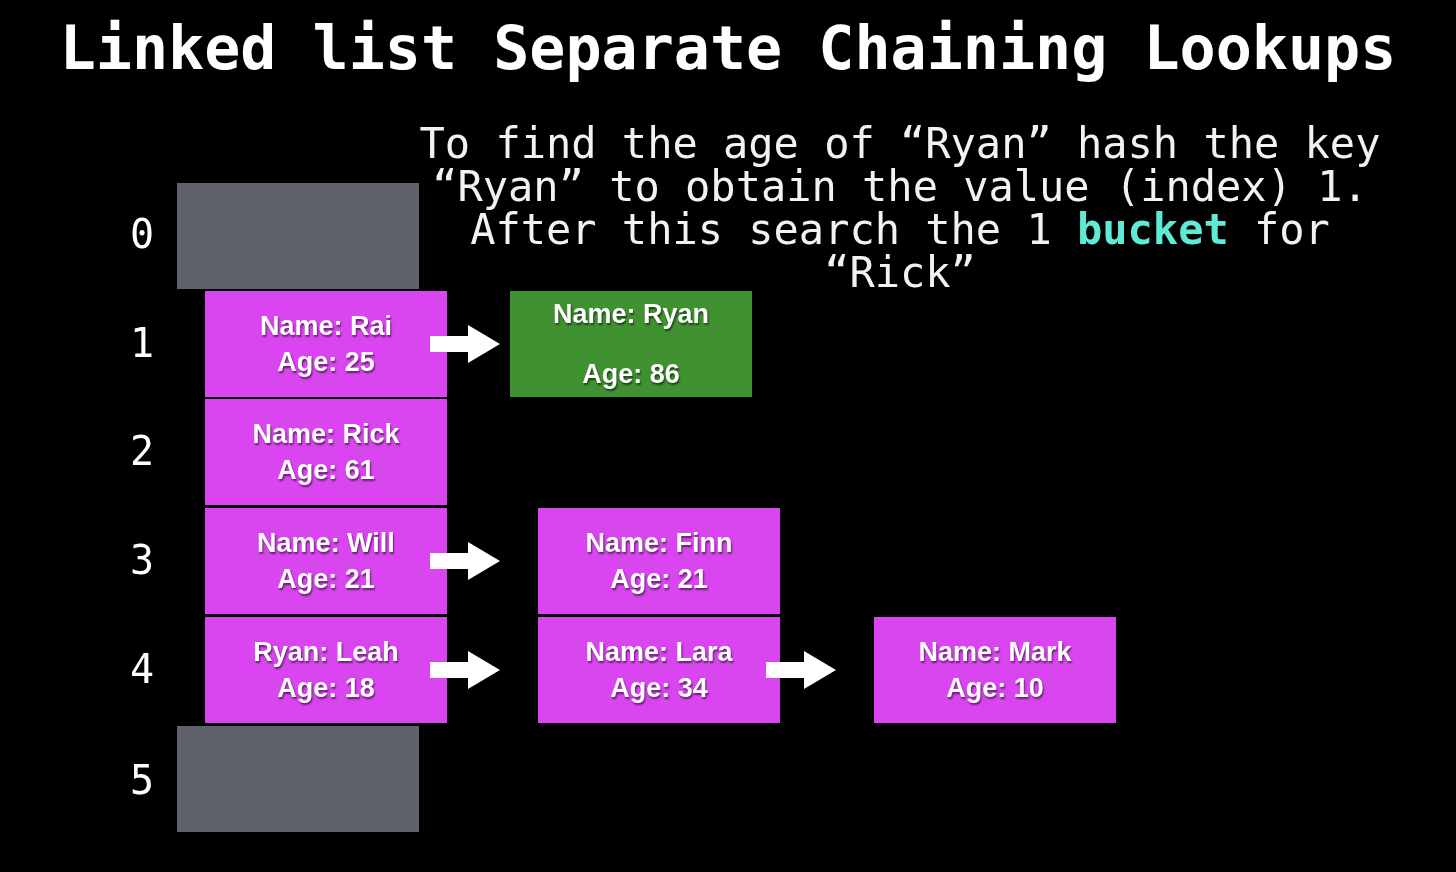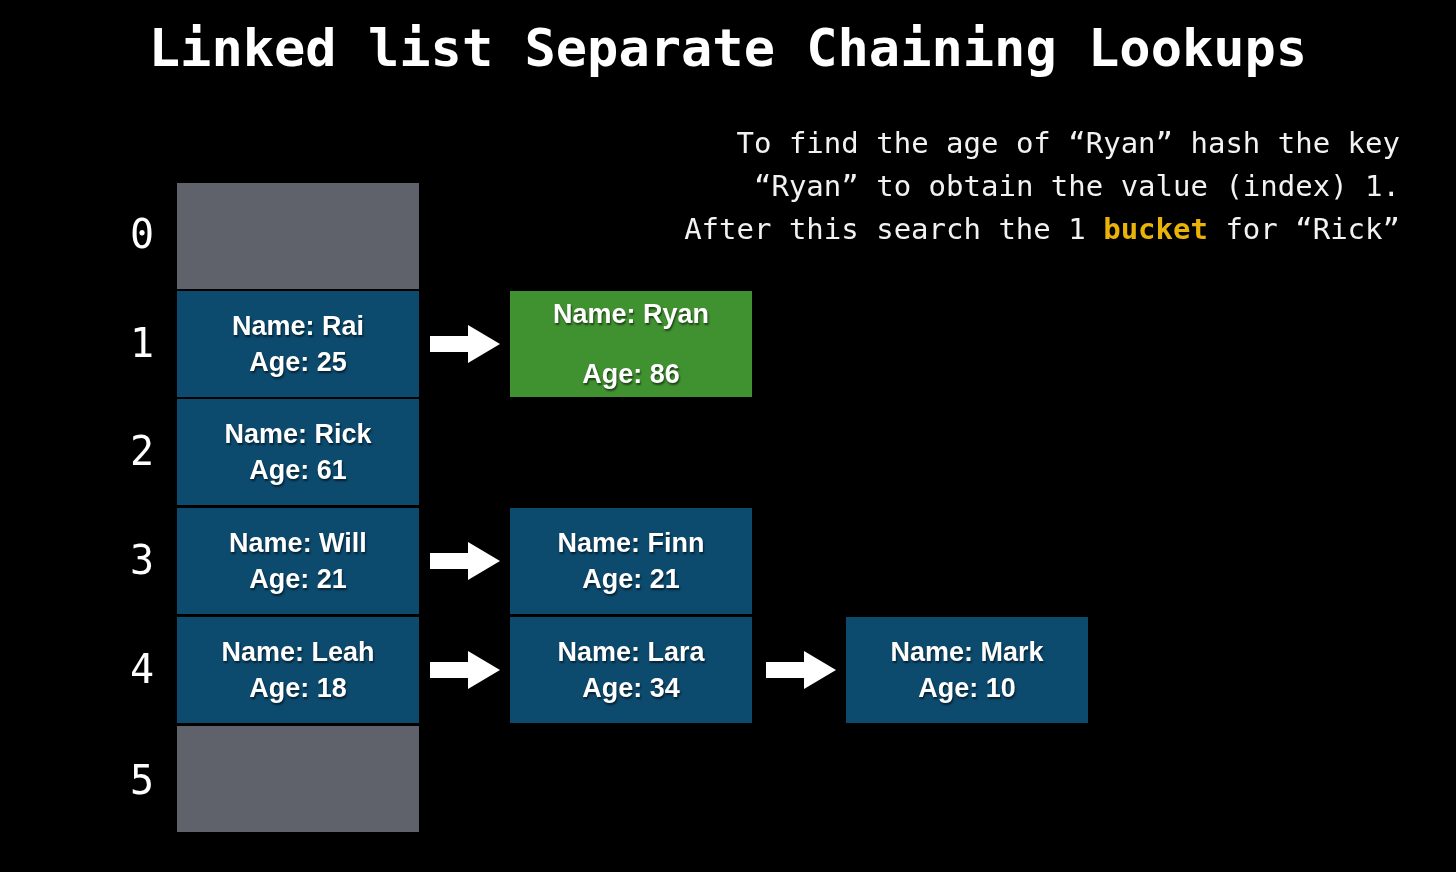--- a/index.html
+++ b/index.html
@@ -25,37 +25,37 @@
   
   .title {
     position: absolute;
     left: 0;
     top: 12px;
     width: 1456px;
     text-align: center;
     color: #ffffff;
     font-family: "DejaVu Sans Mono", "Liberation Mono", monospace;
     font-weight: bold;
-    font-size: 52px;
+    font-size: 60px;
     letter-spacing: 0px;
     line-height: 72px;
     white-space: nowrap;
   }
 
   
   .description {
     position: absolute;
     left: 400px;
     top: 122px;
     width: 1000px;
-    text-align: right;
+    text-align: center;
     color: #f2f2f2;
     font-family: "DejaVu Sans Mono", "Liberation Mono", monospace;
     font-weight: normal;
-    font-size: 29px;
+    font-size: 42px;
     line-height: 43px;
   }
   .description .kw {
     font-weight: bold;
   }
 
   
   .index-label {
     position: absolute;
     left: 118px;
@@ -81,21 +81,21 @@
     font-family: "Liberation Sans", "DejaVu Sans", sans-serif;
     font-weight: bold;
     font-size: 27px;
     line-height: 36px;
     color: #ffffff;
     text-shadow: 1px 2px 2px rgba(0,0,0,0.55);
     text-align: center;
     overflow: hidden;
   }
   .node.empty   { background: #5f626b; }
-  .node.filled  { background: #0c4a6e; }
+  .node.filled  { background: #d946ef; margin-left: 28px; }
   .node.found   { background: #409130; gap: 24px; }
 
   .node .line { display: block; }
 
   
   .arrow {
     position: absolute;
     width: 70px;
     height: 42px;
   }
@@ -104,21 +104,21 @@
 </head>
 <body>
 
 <div id="stage">
 
   <div class="title">Linked list Separate Chaining Lookups</div>
 
   <div class="description">
     <div>To find the age of “Ryan” hash the key</div>
     <div>“Ryan” to obtain the value (index) 1.</div>
-    <div><span>After this search the 1 </span><span class="kw" id="kw-bucket" style="color: #eab308;">bucket</span><span> for “Rick”</span></div>
+    <div><span>After this search the 1 </span><span class="kw" id="kw-bucket" style="color: #5eead4;">bucket</span><span> for “Rick”</span></div>
   </div>
 
   <div class="index-label" style="top:214px">0</div>
   <div class="index-label" style="top:323px">1</div>
   <div class="index-label" style="top:431px">2</div>
   <div class="index-label" style="top:540px">3</div>
   <div class="index-label" style="top:649px">4</div>
   <div class="index-label" style="top:760px">5</div>
 
   <div class="node empty" style="left:177px; top:183px;"></div>
@@ -154,21 +154,21 @@
       <polygon points="0,13 38,13 38,2 70,21 38,40 38,29 0,29" fill="#ffffff"></polygon>
     </svg>
   </div>
 
   <div class="node filled" style="left:510px; top:508px;text-align:right;">
     <span class="line">Name: Finn</span>
     <span class="line">Age: 21</span>
   </div>
 
   <div class="node filled" style="left:177px; top:617px;">
-    <span class="line">Name: Leah</span>
+    <span class="line">Ryan: Leah</span>
     <span class="line">Age: 18</span>
   </div>
 
   <div class="arrow" style="left:430px; top:649px;">
     <svg viewBox="0 0 70 42" xmlns="http://www.w3.org/2000/svg" aria-hidden="true">
       <polygon points="0,13 38,13 38,2 70,21 38,40 38,29 0,29" fill="#ffffff"></polygon>
     </svg>
   </div>
 
   <div class="node filled" style="left:510px; top:617px;">

